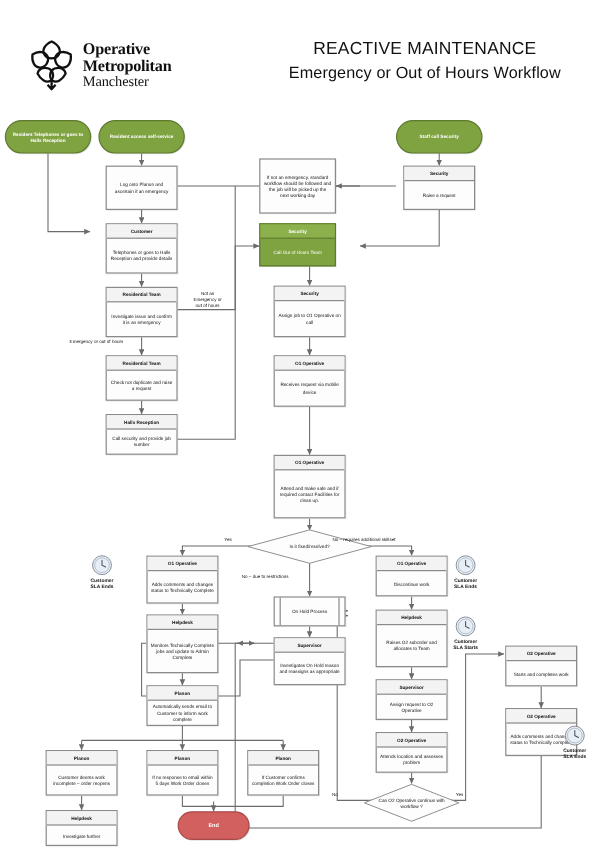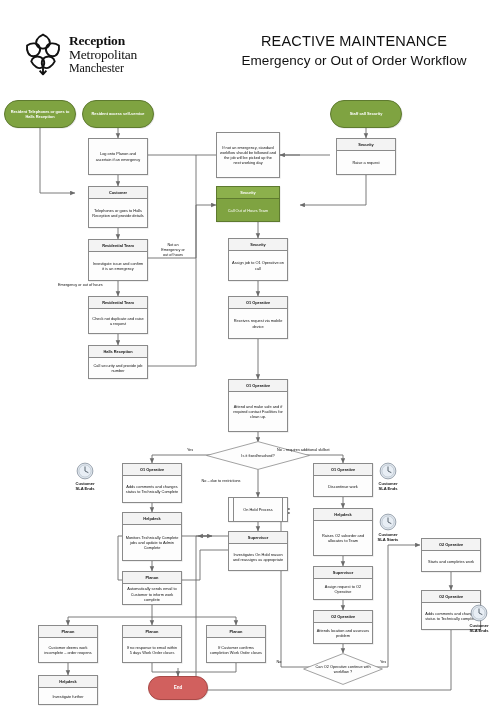--- a/index.html
+++ b/index.html
@@ -34,21 +34,21 @@
     align-items: center;
     gap: 5px;
   }
   #logo .mark { width: 42px; height: 44px; flex: none; }
   #logo .wordmark {
     display: flex;
     flex-direction: column;
     line-height: 1.02;
   }
   #logo .wm1 { font-family: "Liberation Serif", serif; font-weight: bold; font-size: 13.5px; letter-spacing: -.2px; }
-  #logo .wm2 { font-family: "Liberation Serif", serif; font-weight: normal; font-size: 13.5px; letter-spacing: -.2px; }
+  #logo .wm2 { font-family: "Liberation Serif", serif; font-weight: bold; font-size: 13.5px; letter-spacing: -.2px; }
   #logo .wm3 { font-family: "Liberation Serif", serif; font-weight: normal; font-size: 12px; letter-spacing: -.1px; }
 
   #title-block {
     position: absolute;
     left: 204px;
     top: 33px;
     width: 300px;
     text-align: center;
   }
   #title-block .t1 { font-size: 14.5px; letter-spacing: .2px; }
@@ -198,29 +198,29 @@
           <path d="M50 6 C36 12 30 24 36 33 C42 42 58 42 64 33 C70 24 64 12 50 6 Z"></path>
           <path d="M12 32 C10 46 16 58 27 58 C38 58 46 46 42 36 C38 26 24 24 12 32 Z"></path>
           <path d="M88 32 C90 46 84 58 73 58 C62 58 54 46 58 36 C62 26 76 24 88 32 Z"></path>
           <path d="M22 70 C28 82 40 90 48 84 C56 78 54 64 44 60 C34 56 24 60 22 70 Z"></path>
           <path d="M78 70 C72 82 60 90 52 84 C44 78 46 64 56 60 C66 56 76 60 78 70 Z"></path>
           <path d="M50 84 L50 100 M42 92 L50 101 L58 92"></path>
         </g>
       </svg>
     </span>
     <span class="wordmark">
-      <span class="wm1">Reception</span>
+      <span class="wm1">Operative</span>
       <span class="wm2">Metropolitan</span>
       <span class="wm3">Manchester</span>
     </span>
   </div>
 
   <div id="title-block">
     <div class="t1">REACTIVE MAINTENANCE</div>
-    <div class="t2">Emergency or Out of Order Workflow</div>
+    <div class="t2">Emergency or Out of Hours Workflow</div>
   </div>
 
   <svg id="wires" width="504" height="713">
     <defs>
       <marker id="ar" markerWidth="7" markerHeight="7" refX="5.4" refY="2.6" orient="auto">
         <path d="M0,0 L5.6,2.6 L0,5.2 z" fill="#6b6b6b"></path>
       </marker>
     </defs>
     <g stroke="#6b6b6b" stroke-width="0.9" fill="none">
 

